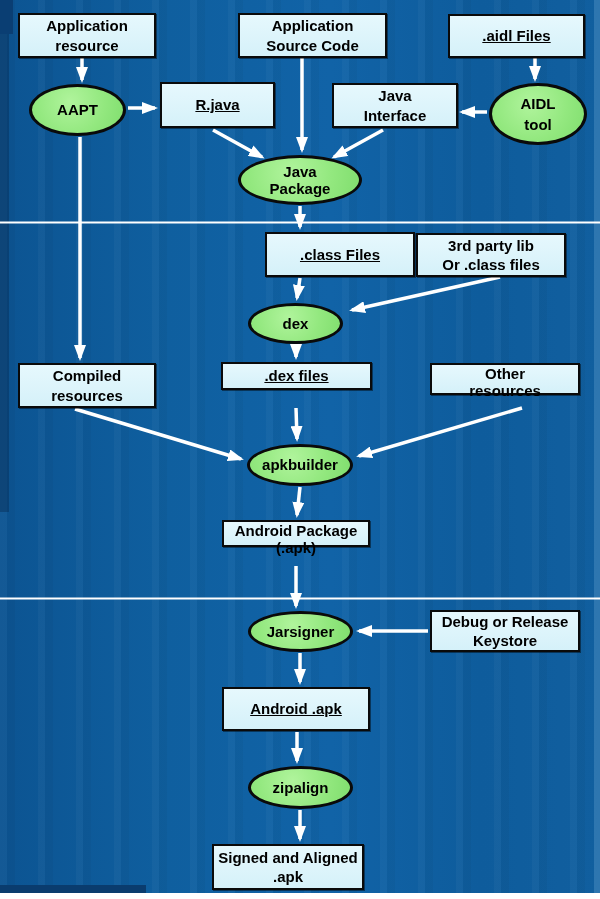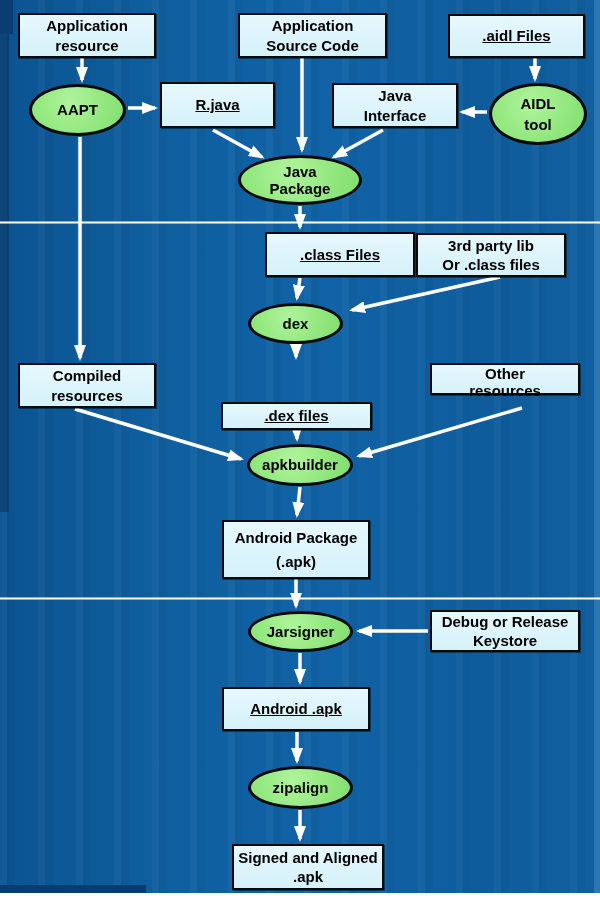--- a/index.html
+++ b/index.html
@@ -54,26 +54,26 @@
 
   
   .n-app-resource   { left: 18px;  top: 13px;  width: 138px; height: 45px; }
   .n-app-source     { left: 238px; top: 13px;  width: 149px; height: 45px; }
   .n-aidl-files     { left: 448px; top: 14px;  width: 137px; height: 44px; }
   .n-r-java         { left: 160px; top: 82px;  width: 115px; height: 46px; }
   .n-java-interface { left: 332px; top: 83px;  width: 126px; height: 45px; }
   .n-class-files    { left: 230px; top: 232px; width: 150px; height: 45px; margin-left: 35px; }
   .n-third-party    { left: 416px; top: 233px; width: 150px; height: 44px; }
   .n-compiled-res   { left: 18px;  top: 363px; width: 138px; height: 45px; }
-  .n-dex-files      { left: 221px; top: 362px; width: 151px; height: 28px; margin-top: 40px; }
+  .n-dex-files      { left: 221px; top: 362px; width: 151px; height: 28px; }
   .n-other-res      { left: 430px; top: 363px; width: 150px; height: 32px; }
-  .n-android-pkg    { left: 222px; top: 520px; width: 148px; height: 59px; }
+  .n-android-pkg    { left: 222px; top: 520px; width: 148px; height: 27px; }
   .n-keystore       { left: 430px; top: 610px; width: 150px; height: 42px; }
   .n-signed-apk     { left: 222px; top: 687px; width: 148px; height: 44px; }
-  .n-signed-aligned { left: 232px; top: 844px; width: 152px; height: 46px; }
+  .n-signed-aligned { left: 212px; top: 844px; width: 152px; height: 46px; }
 
   
   .n-aapt           { left: 29px;  top: 84px;  width: 97px;  height: 52px; }
   .n-aidl-tool      { left: 489px; top: 83px;  width: 98px;  height: 62px; }
   .n-java-compiler  { left: 238px; top: 155px; width: 124px; height: 50px; }
   .n-dex            { left: 248px; top: 303px; width: 95px;  height: 41px; }
   .n-apkbuilder     { left: 247px; top: 444px; width: 106px; height: 42px; }
   .n-jarsigner      { left: 248px; top: 611px; width: 105px; height: 41px; }
   .n-zipalign       { left: 248px; top: 766px; width: 105px; height: 43px; }
 </style>

